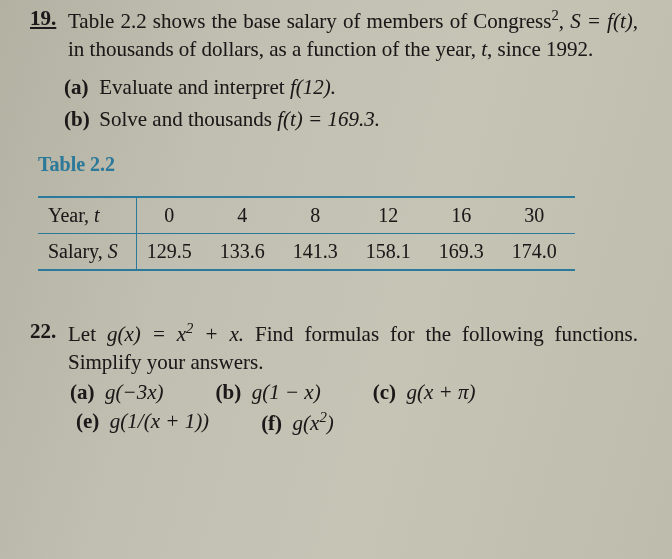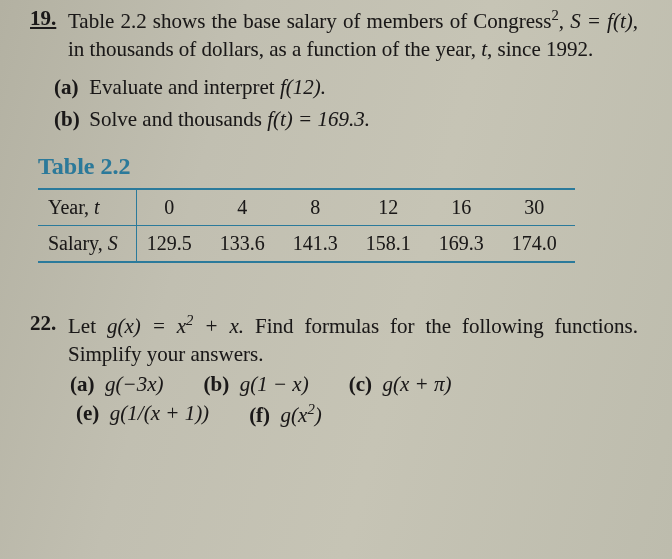--- a/index.html
+++ b/index.html
@@ -33,52 +33,52 @@
   }
   .ptext {
     display: inline-block;
     width: 570px;
     font-size: 21px;
     line-height: 1.35;
     vertical-align: top;
     text-align: justify;
   }
   .indent-block {
-    margin-left: 24px;
+    margin-left: 34px;
     font-size: 21px;
     line-height: 1.45;
     margin-top: 8px;
   }
   .part-line { margin: 2px 0; }
   .part-label { font-weight: bold; display:inline-block; width:30px;}
   .italic { font-style: italic; }
   .table-title {
     color: #2b7a9b;
     font-weight: bold;
-    font-size: 24px;
-    margin: 18px 0 8px 8px;
+    font-size: 20px;
+    margin: 18px 0 20px 8px;
   }
   table.data {
     border-collapse: collapse;
     margin: 4px 0 0 8px;
     font-size: 20px;
   }
   table.data td, table.data th {
     padding: 6px 18px 6px 10px;
     text-align: center;
     font-weight: normal;
   }
   table.data th { text-align: left; }
   .top-rule td, .top-rule th { border-top: 2px solid #2b7a9b; }
   .mid-rule td, .mid-rule th { border-top: 1.5px solid #2b7a9b; }
   .bot-rule td, .bot-rule th { border-bottom: 2px solid #2b7a9b; }
   .vdiv { border-right: 1.5px solid #2b7a9b; }
   .sup { font-size: 0.7em; vertical-align: super; }
   .sqrt { text-decoration: overline; padding-left:1px;}
-  .parts-row { display: flex; gap: 40px; margin: 4px 0 0 40px; font-size: 21px;}
+  .parts-row { display: flex; gap: 52px; margin: 4px 0 0 40px; font-size: 21px;}
   .parts-row .cell { white-space: nowrap; }
 </style>
 </head>
 <body>
 
 <div class="page">
 
   <div class="problem">
     <span class="num" style="text-decoration: underline;">19.</span>
     <span class="ptext">

